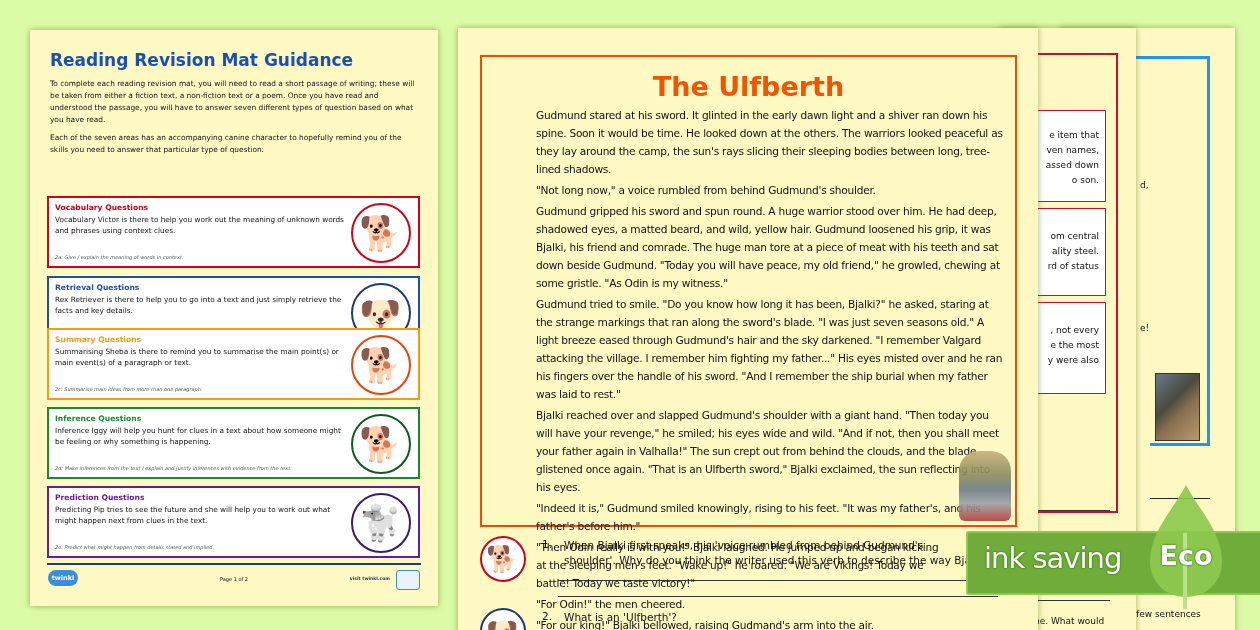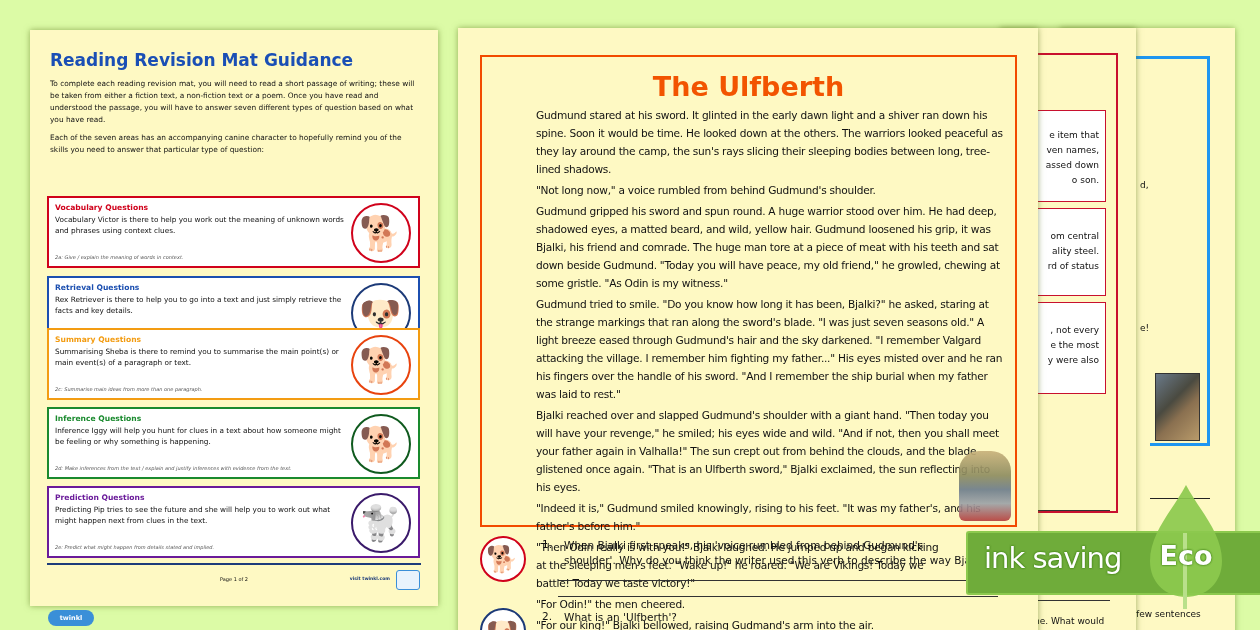--- a/index.html
+++ b/index.html
@@ -34,23 +34,23 @@
     .qbox .qd { position: absolute; left: 6px; top: 16px; width: 290px; font-size: 7.3px; line-height: 11px; }
     .qbox .qs { position: absolute; left: 6px; bottom: 6px; font-size: 5px; color: #555; font-style: italic; }
     .qbox .dog {
       position: absolute; right: 7px; top: 5px; width: 60px; height: 60px;
       border-radius: 50%; border: 2px solid;
       display: flex; align-items: center; justify-content: center;
       font-size: 34px;
     }
     #p1 .footline { position: absolute; left: 17px; right: 17px; top: 533px; height: 2px; background: #1d3c7a; }
     #p1 .logo {
-      position: absolute; left: 18px; top: 540px; width: 46px; height: 16px;
+      position: absolute; left: 18px; top: 540px; width: 30px; height: 16px;
       background: #3a8fd8; border-radius: 8px; color: #fff;
-      font: bold 6.5px "DejaVu Sans", sans-serif; display: flex; align-items: center; justify-content: center; margin-top: 40px;
+      font: bold 6.5px "DejaVu Sans", sans-serif; display: flex; align-items: center; justify-content: center;
     }
     #p1 .pagenum { position: absolute; left: 0; right: 0; top: 546px; text-align: center; font-size: 5px; }
     #p1 .visit { position: absolute; right: 48px; top: 546px; font: bold 4.5px "DejaVu Sans", sans-serif; color: #1d3c7a; }
     #p1 .badge {
       position: absolute; right: 18px; top: 540px; width: 24px; height: 20px;
       border: 1px solid #3a8fd8; border-radius: 3px; background: #e8f3fc;
     }
 
     
     #p4 { left: 1060px; top: 28px; width: 175px; height: 610px; }

